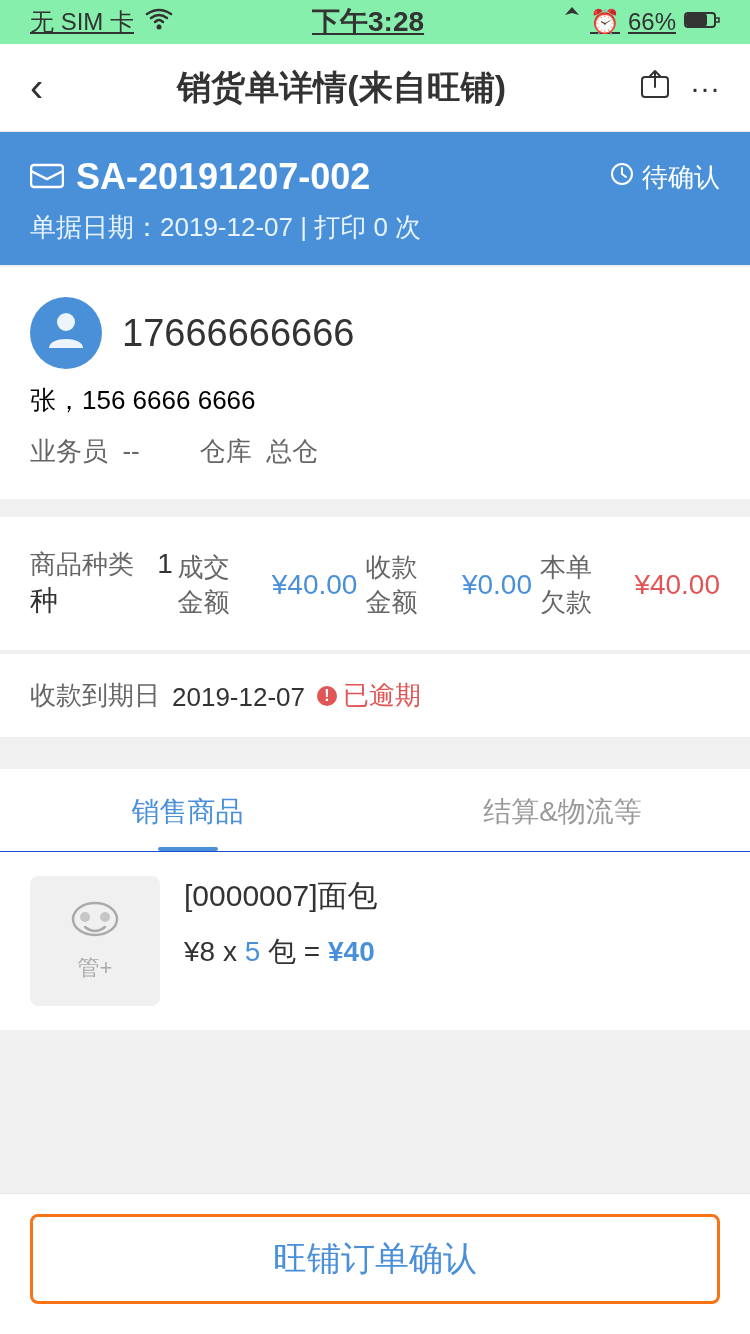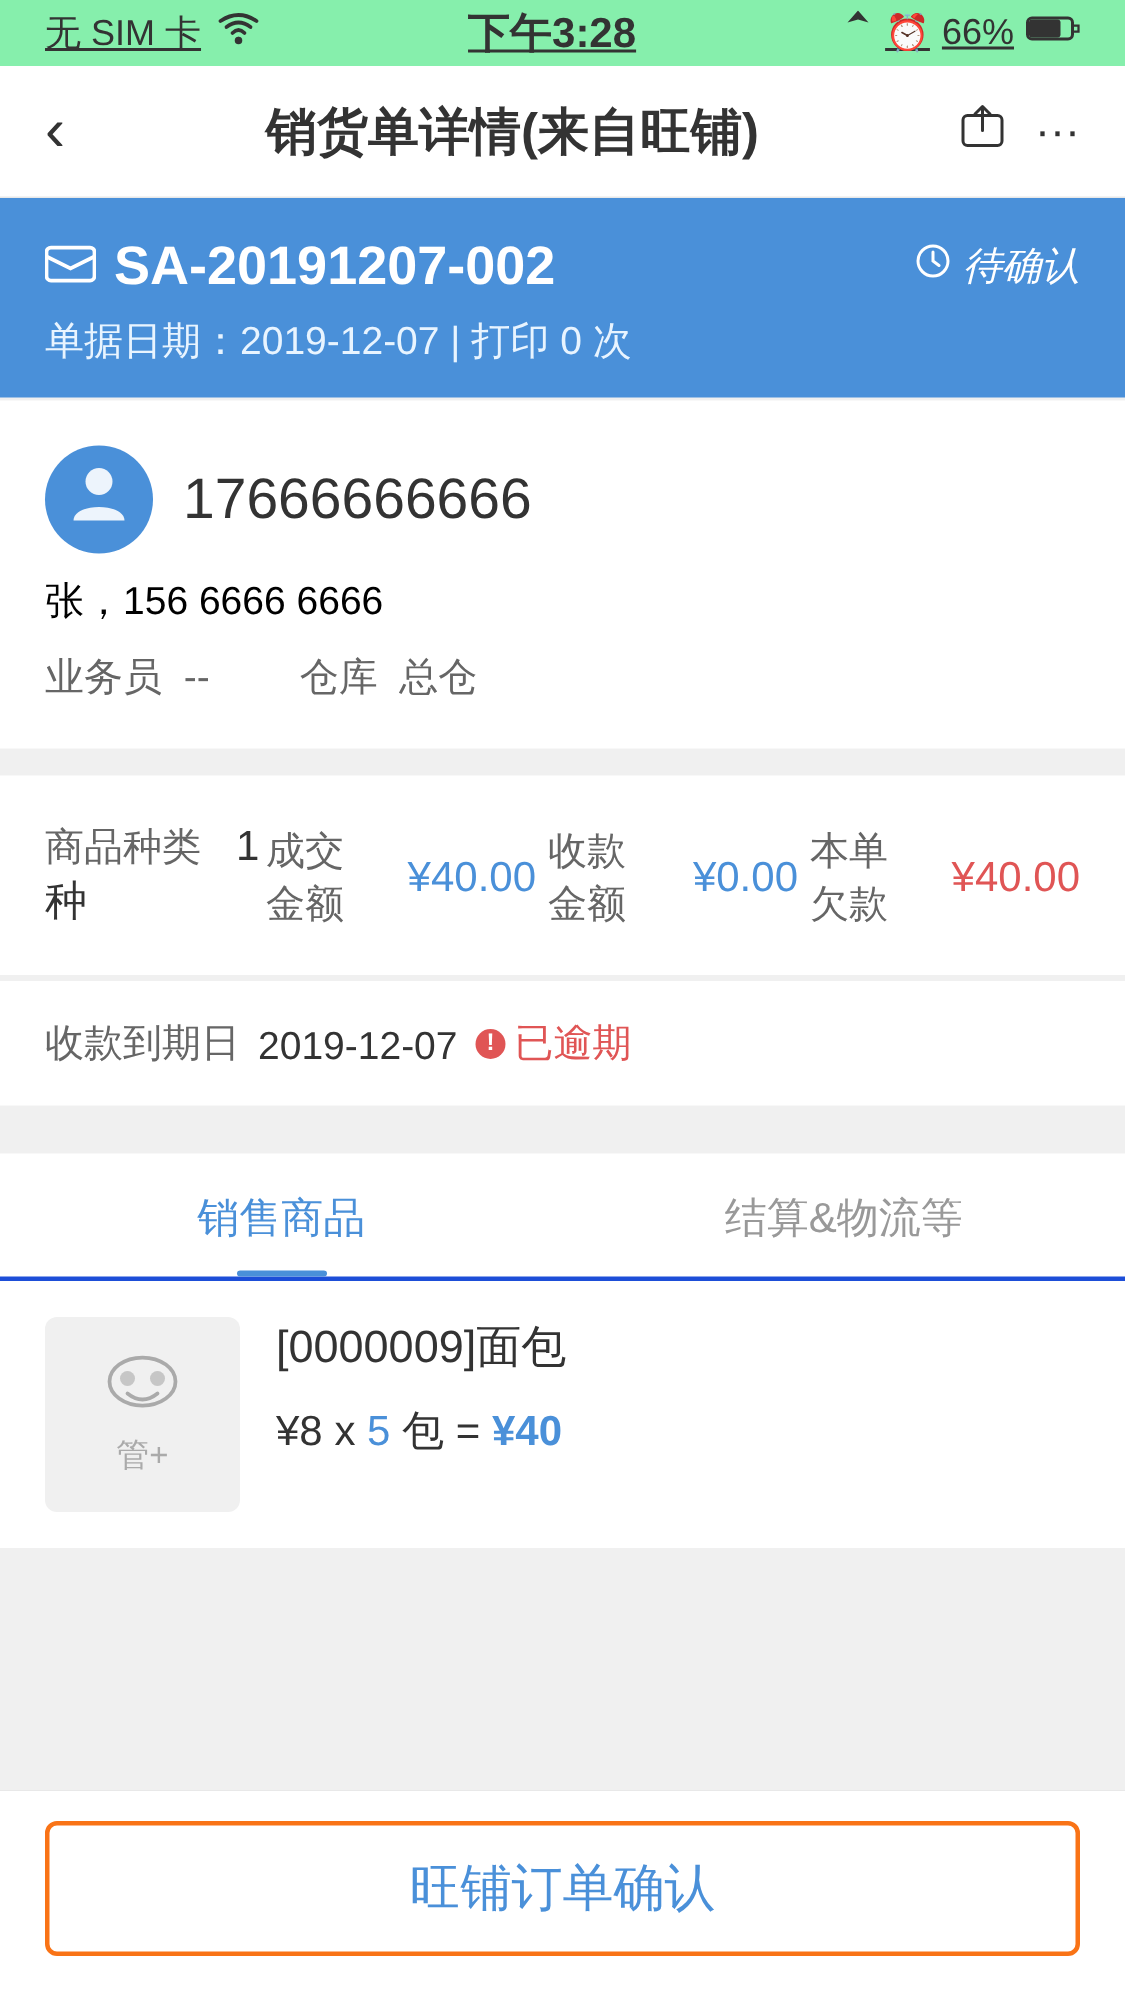--- a/index.html
+++ b/index.html
@@ -78,21 +78,20 @@
       display: flex;
       align-items: center;
       gap: 12px;
     }
     .status-badge {
       display: flex;
       align-items: center;
       gap: 8px;
       color: #fff;
       font-size: 26px;
-      font-style: italic;
     }
     .order-meta {
       color: #e8f4ff;
       font-size: 26px;
     }
 
     
     .customer-section {
       background: #fff;
       padding: 30px;
@@ -209,21 +208,21 @@
       justify-content: center;
       color: #fff;
       font-size: 16px;
       font-weight: 700;
     }
 
     
     .tabs-section {
       background: #fff;
       display: flex;
-      border-bottom: 3px solid #1d4ed8;
+      border-bottom: 1px solid #1d4ed8;
     }
     .tab-item {
       flex: 1;
       text-align: center;
       padding: 24px 0 20px;
       font-size: 28px;
       color: #999;
       cursor: pointer;
       position: relative;
     }
@@ -456,21 +455,21 @@
     <svg width="60" height="50" viewBox="0 0 60 50" fill="none">
       <ellipse cx="30" cy="20" rx="22" ry="16" stroke="#aaa" stroke-width="2.5" fill="none"></ellipse>
       <circle cx="20" cy="18" r="5" fill="#aaa" opacity="0.6"></circle>
       <circle cx="40" cy="18" r="5" fill="#aaa" opacity="0.6"></circle>
       <path d="M20 28 Q30 36 40 28" stroke="#aaa" stroke-width="2.5" fill="none" stroke-linecap="round"></path>
     </svg>
     <span style="font-size:22px; color:#aaa; margin-top:4px;">管+</span>
   </div>
   <div class="product-info">
     <div class="product-name">
-      <span>[0000009]</span><span>面包</span>
+      <span>[0000007]</span><span>面包</span>
     </div>
     <div class="product-price">
       <span>¥8</span>
       <span> x </span>
       <span class="price-qty">5</span>
       <span>包</span>
       <span> = </span>
       <span class="price-total">¥40</span>
     </div>
   </div>

